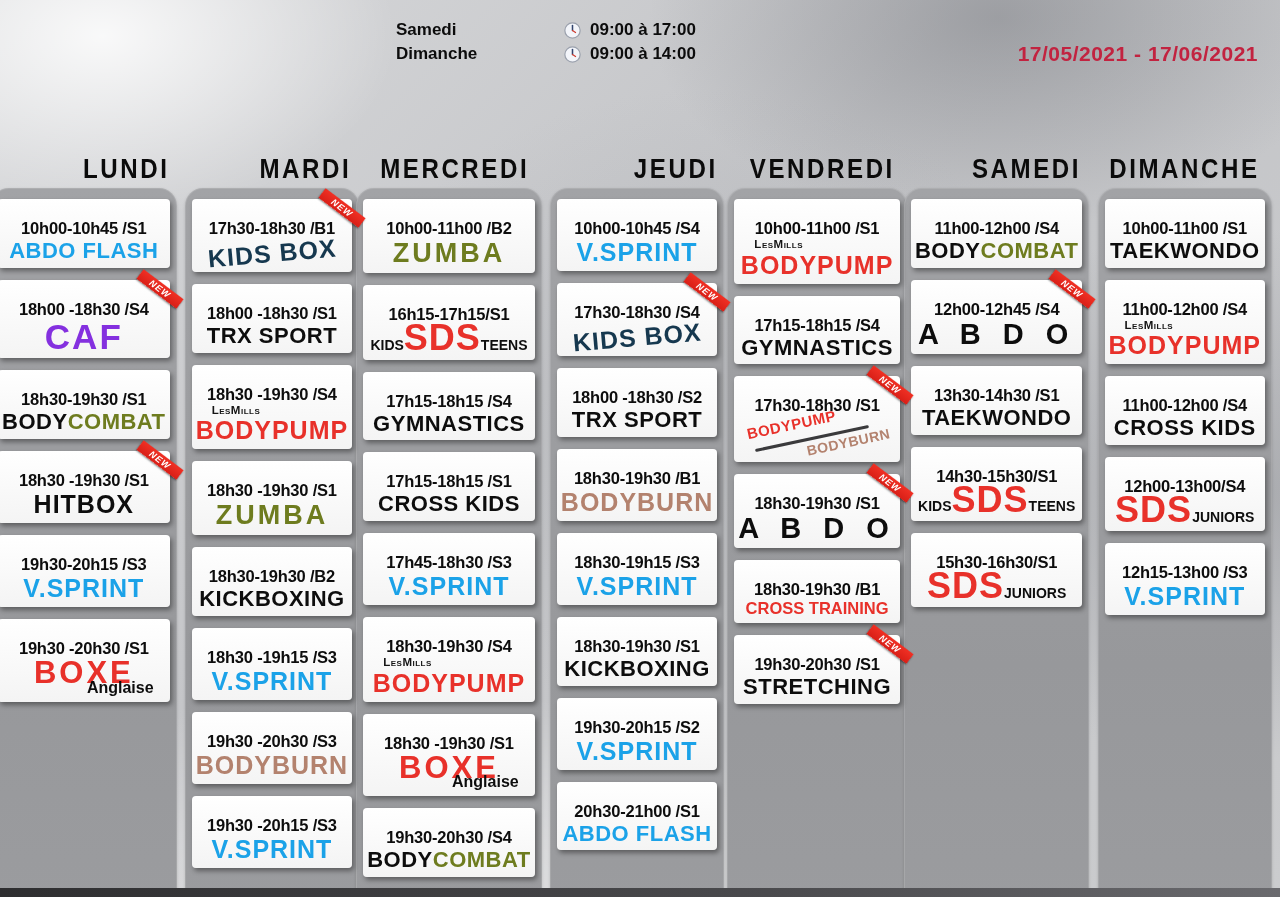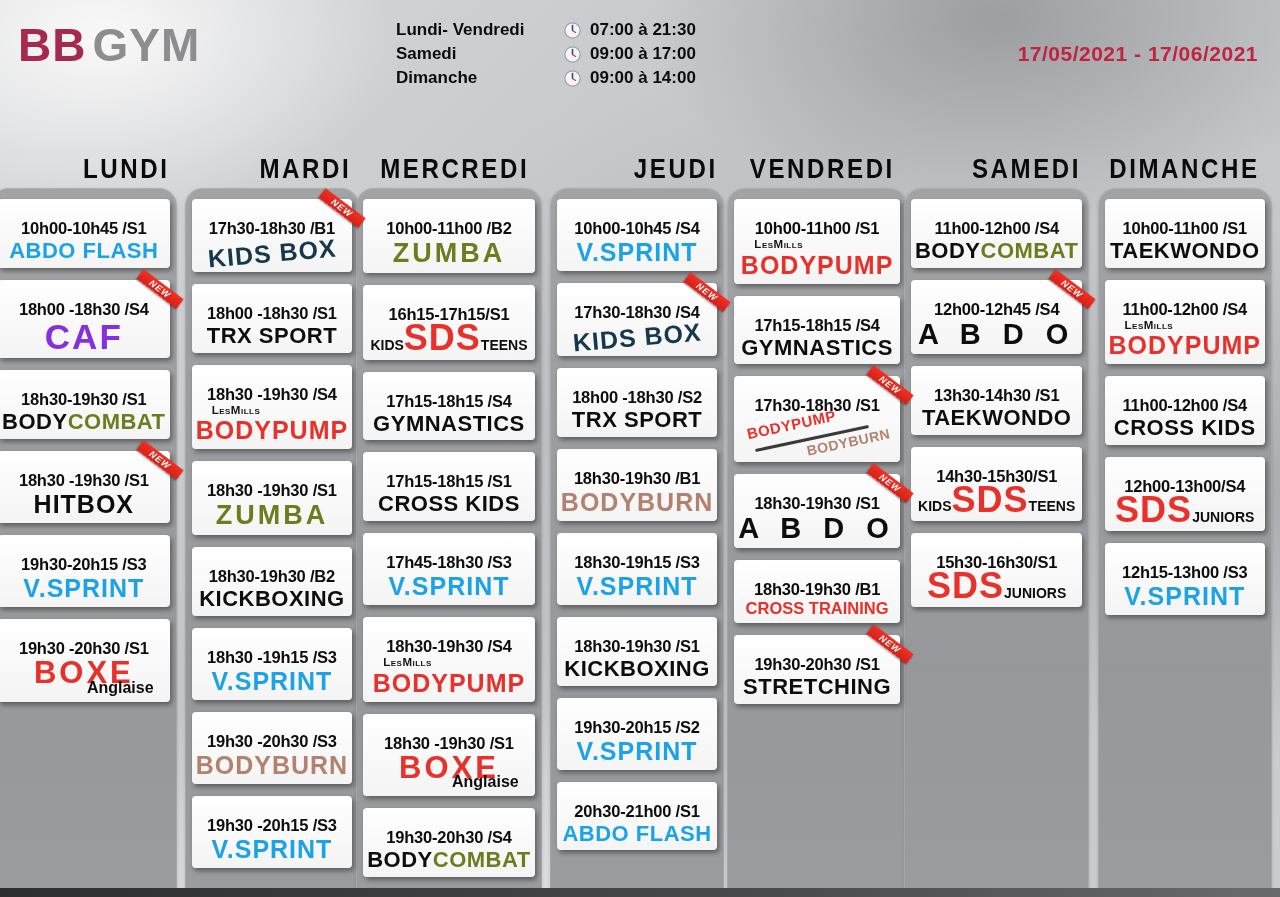--- a/index.html
+++ b/index.html
@@ -74,34 +74,22 @@
   
   .badge{position:absolute;top:3px;right:-15px;transform:rotate(37deg);
     background:linear-gradient(180deg,#f03024,#d81f17);color:#fff;
     font-size:9px;font-style:italic;font-weight:bold;letter-spacing:1px;
     padding:1px 13px;box-shadow:0 1px 2px rgba(0,0,0,.45);z-index:3;}
 </style>
 </head>
 <body>
 
 <header>
-  <div class="logo">
-    <span class="logo-bb">BB</span><span class="logo-gym">GYM</span>
-  </div>
 
   <div class="hours">
-    <div class="hours-row">
-      <span class="hlabel">Lundi- Vendredi</span>
-      <span class="clock"><svg viewBox="0 0 20 20" width="17" height="17">
-            <circle cx="10" cy="10" r="9" fill="#f3f5fa" stroke="#9aa0ac" stroke-width="1.4"></circle>
-            <line x1="10" y1="10" x2="10" y2="4.2" stroke="#32456e" stroke-width="1.8" stroke-linecap="round"></line>
-            <line x1="10" y1="10" x2="13.6" y2="12.4" stroke="#d03a2e" stroke-width="1.4" stroke-linecap="round"></line>
-          </svg></span>
-      <span class="htime">07:00 à 21:30</span>
-    </div>
     <div class="hours-row">
       <span class="hlabel">Samedi</span>
       <span class="clock"><svg viewBox="0 0 20 20" width="17" height="17">
             <circle cx="10" cy="10" r="9" fill="#f3f5fa" stroke="#9aa0ac" stroke-width="1.4"></circle>
             <line x1="10" y1="10" x2="10" y2="4.2" stroke="#32456e" stroke-width="1.8" stroke-linecap="round"></line>
             <line x1="10" y1="10" x2="13.6" y2="12.4" stroke="#d03a2e" stroke-width="1.4" stroke-linecap="round"></line>
           </svg></span>
       <span class="htime">09:00 à 17:00</span>
     </div>
     <div class="hours-row">

